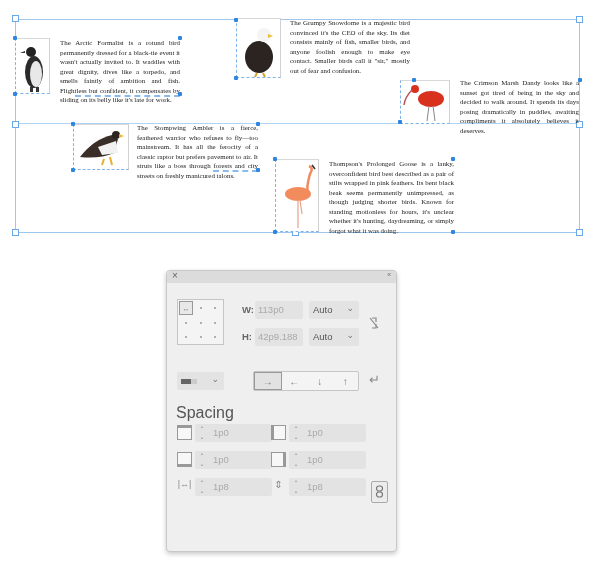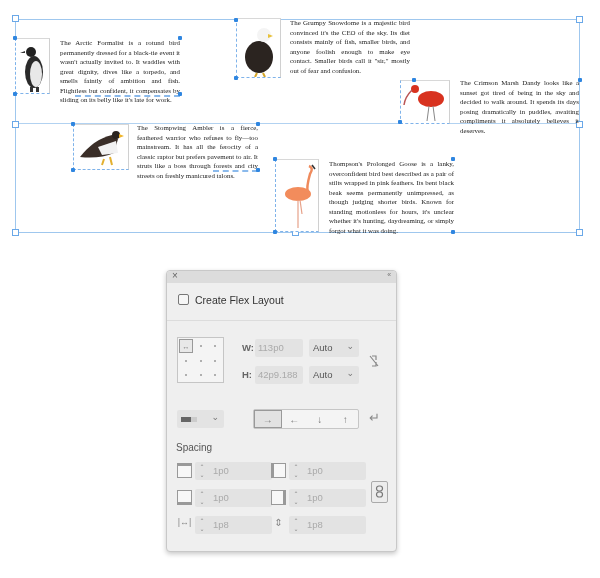--- a/index.html
+++ b/index.html
@@ -54,21 +54,21 @@
   .lbl { position: absolute; font-size: 9.5px; font-weight: bold; color: #666; }
   .field { position: absolute; height: 18px; background: #e3e3e3; border-radius: 2px; font-size: 9.5px; color: #aaa; padding: 3px 3px; }
   .select { position: absolute; height: 18px; background: #e3e3e3; border-radius: 2px; font-size: 9.5px; color: #555; padding: 3px 4px; }
   .select .chev { position: absolute; right: 5px; top: 2px; font-size: 9px; color: #777; }
   .icon-btn { position: absolute; color: #888; font-size: 10px; text-align: center; }
 
   .dir-group { position: absolute; left: 86px; top: 88px; width: 106px; height: 20px; border: 1px solid #c6c6c6; background: #f4f4f4; display: flex; border-radius: 2px; }
   .dir-group .dir { flex: 1; display: flex; align-items: center; justify-content: center; font-size: 10px; color: #777; cursor: pointer; }
   .dir-group .dir.sel { background: #e2e2e2; border: 1px solid #999; }
 
-  .spacing-title { position: absolute; left: 9px; top: 142px; font-size: 10px; color: #555; }
+  .spacing-title { position: absolute; left: 9px; top: 142px; font-size: 16px; color: #555; }
   .sp-row { position: absolute; height: 18px; text-decoration: underline; }
   .sp-icon { position: absolute; left: 0; top: 1px; width: 15px; height: 15px; border: 1px solid #999; background: #f7f7f7; }
   .sp-spin { position: absolute; left: 18px; top: 0; width: 14px; height: 18px; background: #e3e3e3; border-radius: 2px 0 0 2px; font-size: 6px; color: #888; text-align: center; line-height: 8px; padding-top: 1px; }
   .sp-val { position: absolute; left: 32px; top: 0; width: 63px; height: 18px; background: #e3e3e3; border-radius: 0 2px 2px 0; font-size: 9.5px; color: #aaa; padding: 3px 4px; }
   .link-btn { position: absolute; left: 205px; top: 207px; width: 17px; height: 22px; border: 1px solid #aaa; border-radius: 2px; background: #ececec; font-size: 10px; color: #777; text-align: center; padding-top: 3px; }
 </style>
 </head>
 <body>
 
 <div class="canvas">
@@ -171,24 +171,20 @@
     <div class="dot" style="left:176px;top:71px;"></div>
   </div>
 </div>
 
 <div class="panel">
   <div class="panel-titlebar">
     <span class="close">×</span>
     <span class="collapse">‹‹</span>
   </div>
 
-  <div class="create-row">
-    <div class="checkbox"></div>
-    <span class="create-label">Create Flex Layout</span>
-  </div>
 
   <div class="section" style="height:200px;">
 
     <div class="align-grid">
       <div class="cell sel" style="left:1px;top:1px;">↔</div>
       <div class="cell" style="left:16px;top:1px;">
           <span class="pt"></span>
         </div>
       <div class="cell" style="left:30px;top:1px;">
           <span class="pt"></span>

